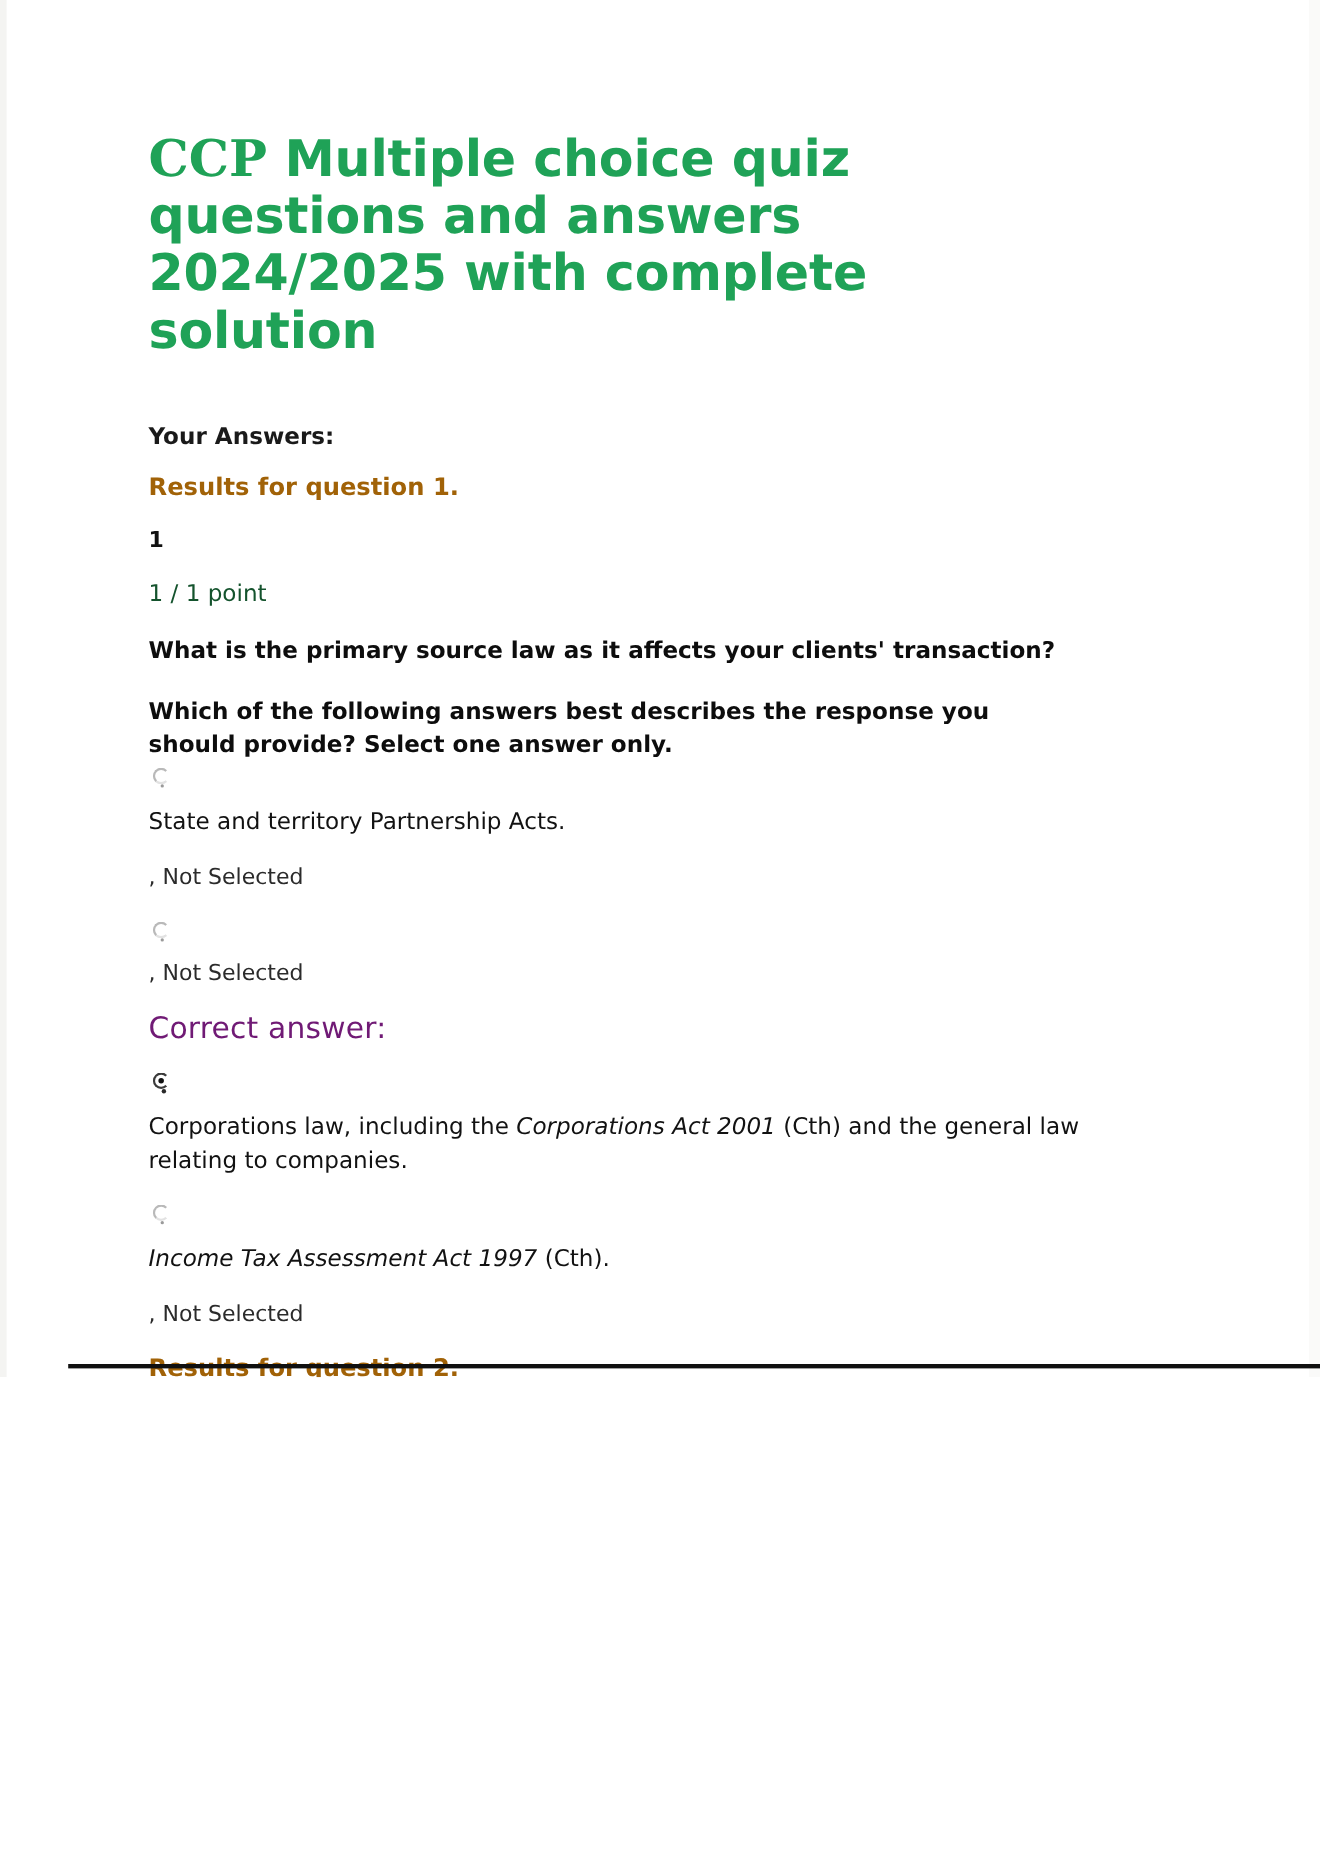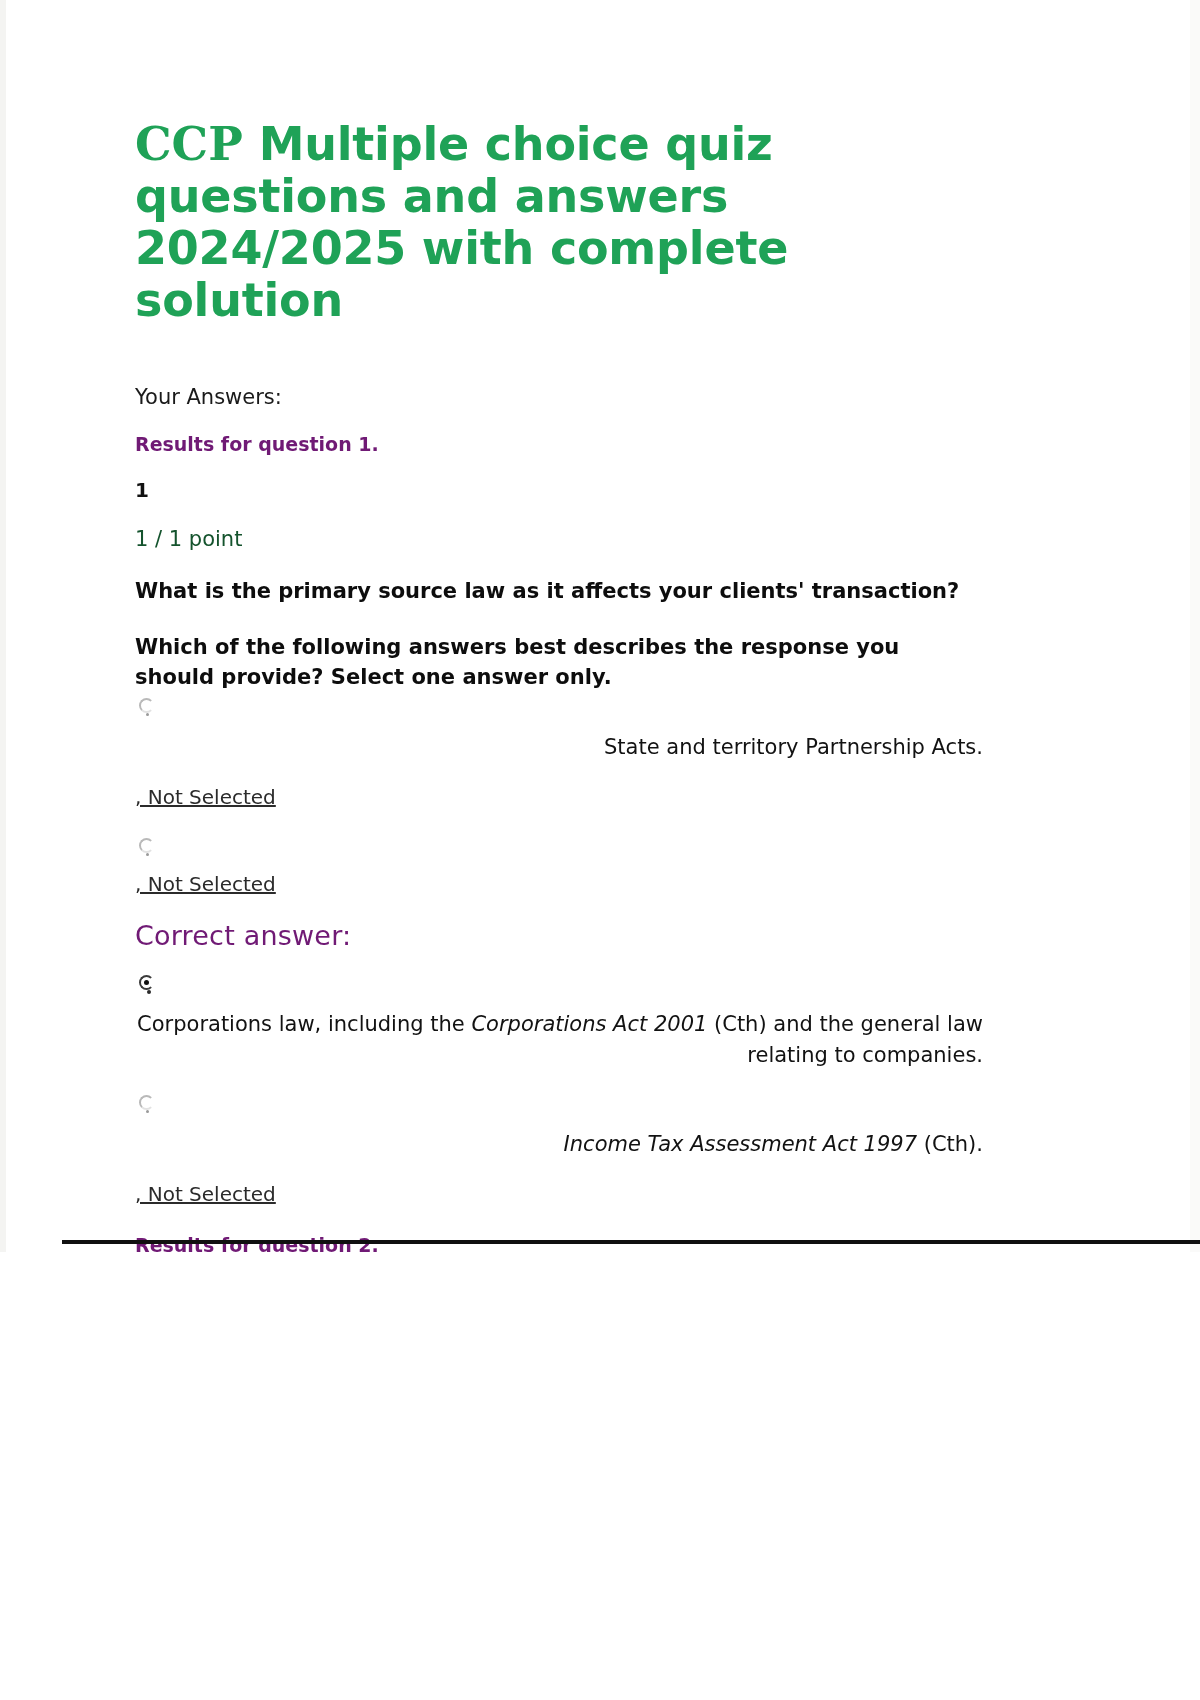--- a/index.html
+++ b/index.html
@@ -59,27 +59,27 @@
   }
 
   
   .gap-after-title { height: 58px; }
 
   .lbl {
     font-size: 21px;
     line-height: 26px;
     color: #1a1a1a;
     margin: 0 0 22px 0;
-    font-weight: 400;
+    font-weight: 700;
   }
 
   .sublbl {
-    font-size: 19px;
+    font-size: 22px;
     line-height: 24px;
-    color: #701a75;
+    color: #a16207;
     margin: 0 0 22px 0;
     font-weight: 600;
   }
 
   .qnum {
     font-size: 20px;
     line-height: 24px;
     color: #111111;
     font-weight: 700;
     margin: 0 0 24px 0;
@@ -111,30 +111,29 @@
     text-align: left;
   }
   .para-bold.tight { margin-bottom: 4px; }
 
   .opt-text {
     font-size: 21px;
     line-height: 31px;
     color: #121212;
     font-weight: 400;
     margin: 0 0 22px 0;
-    text-align: right;
+    text-align: left;
   }
 
   .not-selected {
     font-size: 20px;
     line-height: 25px;
     color: #2b2b2b;
     font-weight: 400;
     margin: 0 0 26px 0;
-    text-decoration: underline;
   }
 
   .correct-label {
     font-size: 27px;
     line-height: 26px;
     color: #701a75;
     font-weight: 400;
     margin: 0 0 24px 0;
     letter-spacing: 0.2px;
   }

